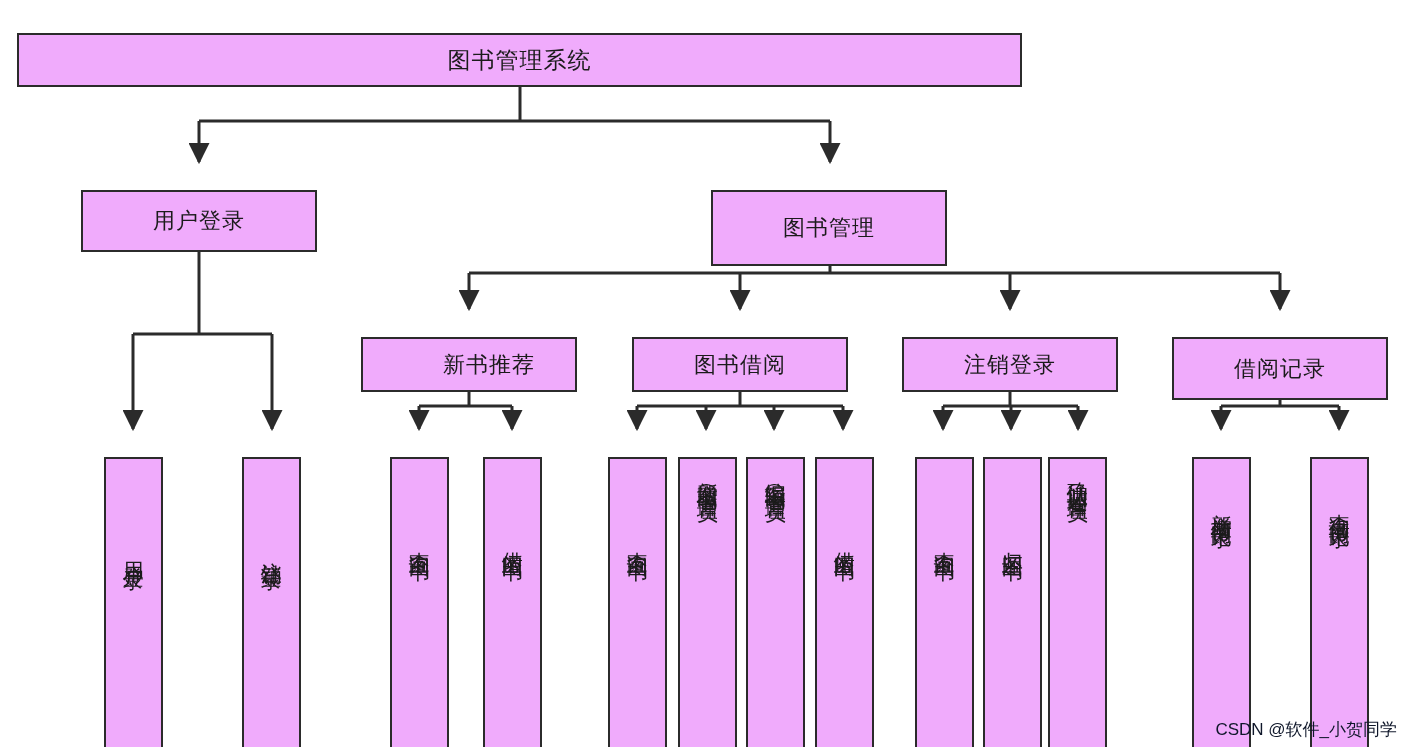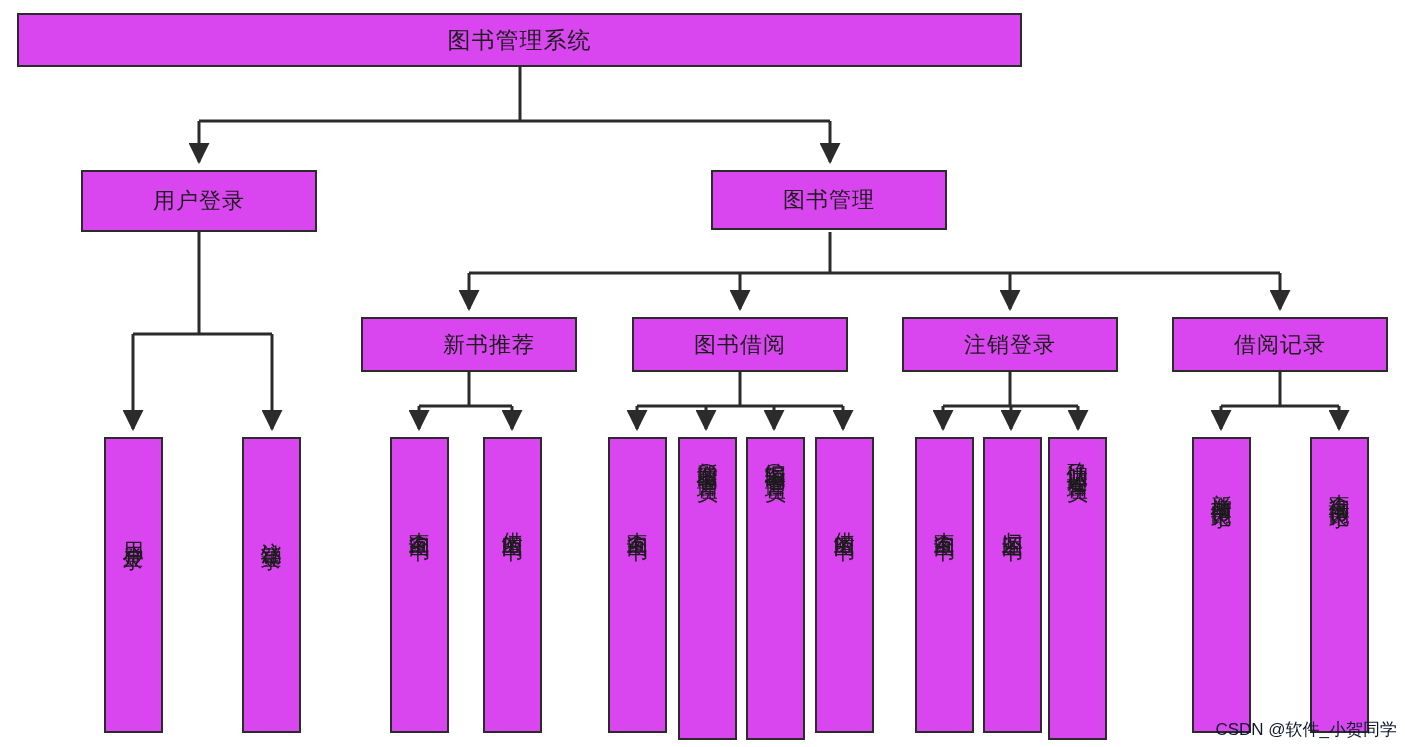--- a/index.html
+++ b/index.html
@@ -22,26 +22,27 @@
     left: 0;
     top: 0;
     width: 1405px;
     height: 747px;
     pointer-events: none;
   }
   .node {
     position: absolute;
     box-sizing: border-box;
     border: 2px solid #2b2b2b;
-    background: #d946ef;
+    background: #f0abfc;
     display: flex;
     align-items: center;
     justify-content: center;
     color: #1b1b1b;
     z-index: 2;
+    margin-top: 20px;
   }
   .node-label {
     display: block;
     text-align: center;
     line-height: 1.08;
     white-space: nowrap;
   }
   
   .node.h .node-label {
     font-size: 22px;
@@ -128,34 +129,34 @@
     </g>
   </svg>
 
   <div class="node h" id="n-root" style="left:17px; top:13px; width:1005px; height:54px;">
     <span class="node-label">图书管理系统</span>
   </div>
 
   <div class="node h" style="left:81px; top:170px; width:236px; height:62px;">
     <span class="node-label">用户登录</span>
   </div>
-  <div class="node h" style="left:711px; top:170px; width:236px; height:60px;">
+  <div class="node h" style="left:711px; top:170px; width:236px; height:76px;">
     <span class="node-label">图书管理</span>
   </div>
 
   <div class="node h" style="left:361px; top:317px; width:216px; height:55px;padding-left:40px;">
     <span class="node-label">新书推荐</span>
   </div>
   <div class="node h" style="left:632px; top:317px; width:216px; height:55px;">
     <span class="node-label">图书借阅</span>
   </div>
   <div class="node h" style="left:902px; top:317px; width:216px; height:55px;">
     <span class="node-label">注销登录</span>
   </div>
-  <div class="node h" style="left:1172px; top:317px; width:216px; height:55px;">
+  <div class="node h" style="left:1172px; top:317px; width:216px; height:63px;">
     <span class="node-label">借阅记录</span>
   </div>
 
   <div class="node v" style="left:104px; top:437px; width:59px; height:296px; padding-top:86px;">
     <span class="node-label">用户登录</span>
   </div>
   <div class="node v" style="left:242px; top:437px; width:59px; height:296px; padding-top:86px;">
     <span class="node-label">注销登录</span>
   </div>
 

